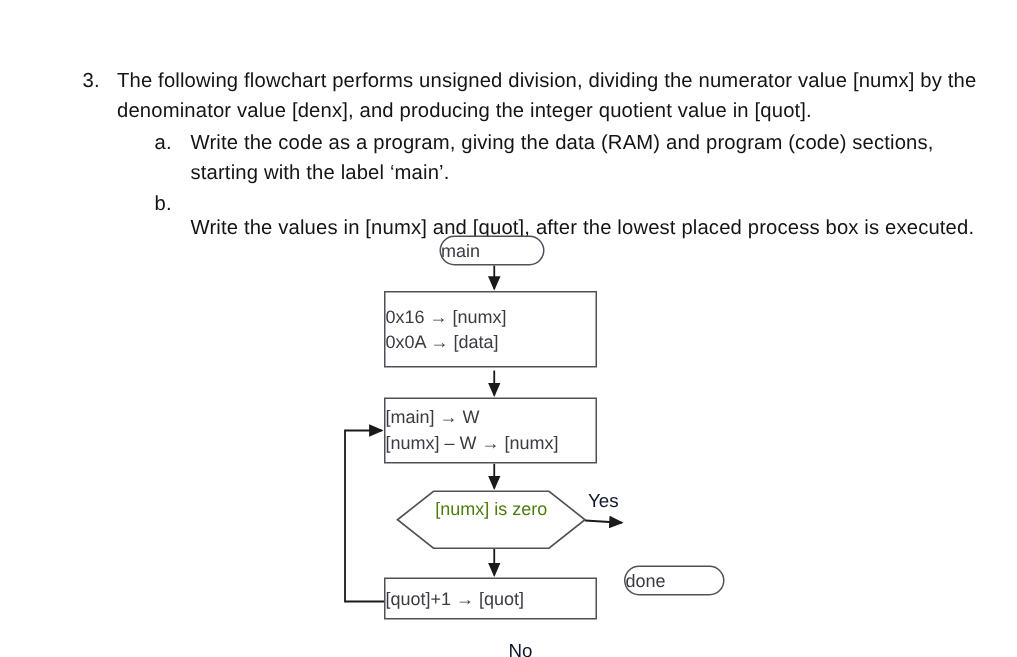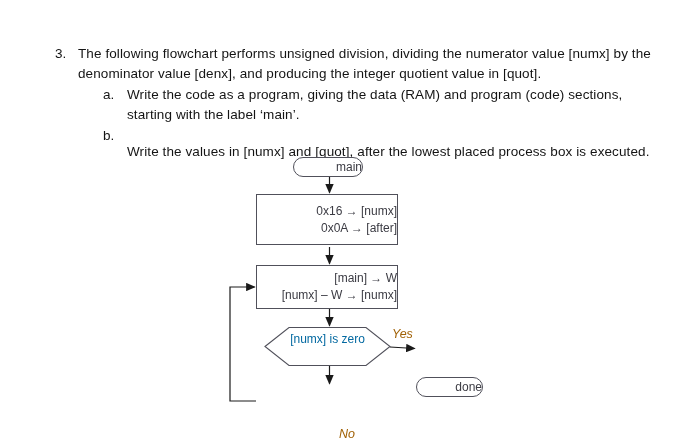--- a/index.html
+++ b/index.html
@@ -23,42 +23,41 @@
   .fc-svg{position:absolute;left:0;top:0;width:678px;height:438px;z-index:1;}
   .shape{
     position:absolute;
     box-sizing:border-box;
     background:#ffffff;
     border:1px solid #50505a;
     color:#3b3b43;
     font-size:12px;
     display:flex;
     flex-direction:column;
-    align-items:flex-end;
+    align-items:flex-start;
     justify-content:center;
     text-align:center;
     z-index:2;
   }
   .oval{border-radius:10px;}
   .hex-text{
     position:absolute;
-    color:#0369a1;
+    color:#4d7c0f;
     font-size:12px;
     line-height:16px;
     text-align:center;
     z-index:2;
     background:transparent;
   }
   .fc-label{
     position:absolute;
-    color:#a16207;
+    color:#0f172a;
     font-size:12.5px;
     z-index:2;
     white-space:nowrap;
-    font-style:italic;
   }
   .shape .ln{line-height:17px;white-space:nowrap;}
 </style>
 </head>
 <body>
 
 <div class="page">
 
   <div class="qtext" style="left:55px;top:44px;">3.</div>
   <div class="qtext" style="left:78px;top:44px;">The following flowchart performs unsigned division, dividing the numerator value [numx] by the</div>
@@ -83,34 +82,37 @@
     <polyline points="256,401 230,401 230,287 254.5,287" fill="none" stroke="#1a1a1a" stroke-width="1.2" marker-end="url(#arr)"></polyline>
     <polygon points="265,346.5 289,327.5 366,327.5 390,346.5 366,365.5 289,365.5" fill="#ffffff" stroke="#50505a" stroke-width="1.1"></polygon>
   </svg>
 
   <div class="shape oval" style="left:293px;top:157px;width:70px;height:20px;">
     <div class="ln">main</div>
   </div>
 
   <div class="shape" style="left:256px;top:194px;width:142px;height:51px;">
     <div class="ln">0x16  →  [numx]</div>
-    <div class="ln">0x0A  →  [after]</div>
+    <div class="ln">0x0A  →  [data]</div>
   </div>
 
   <div class="shape" style="left:256px;top:265px;width:142px;height:44px;">
     <div class="ln">[main]  →  W</div>
     <div class="ln">[numx] – W  →  [numx]</div>
   </div>
 
   <div class="hex-text" style="left:265px;top:331px;width:125px;">
     <div>[numx] is zero</div>
   </div>
 
   <div class="fc-label" style="left:392px;top:327px;">Yes</div>
 
   <div class="shape oval" style="left:416px;top:329px;width:67px;height:20px;margin-top:48px;">
     <div class="ln">done</div>
   </div>
 
   <div class="fc-label" style="left:339px;top:391px;margin-top:36px;">No</div>
 
+  <div class="shape" style="left:256px;top:385px;width:142px;height:28px;">
+    <div class="ln">[quot]+1  →  [quot]</div>
+  </div>
 
 </div>
 
 </body></html>

